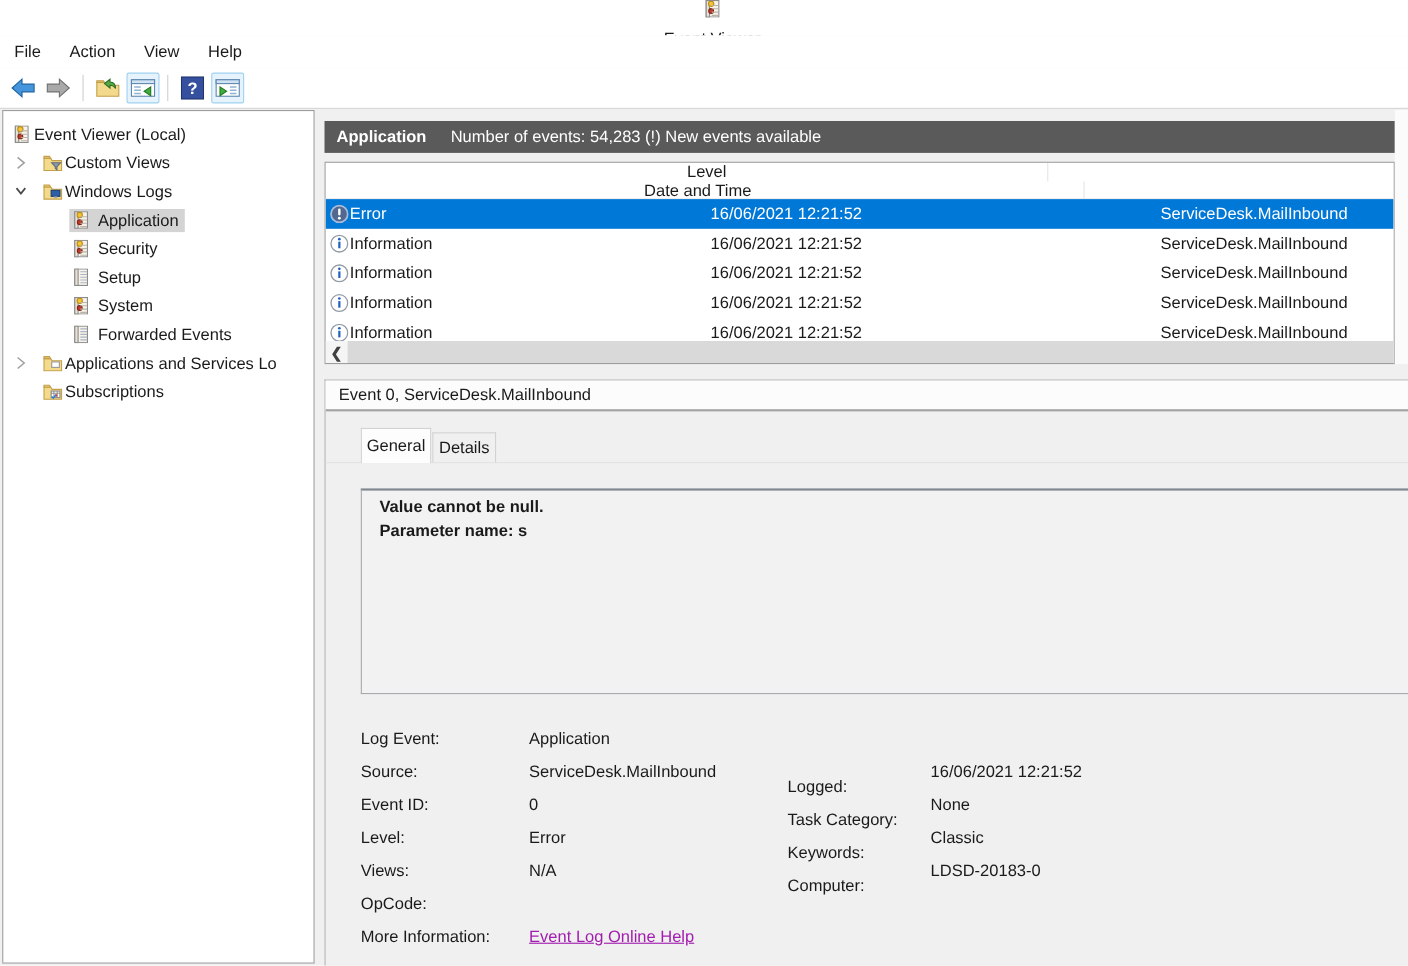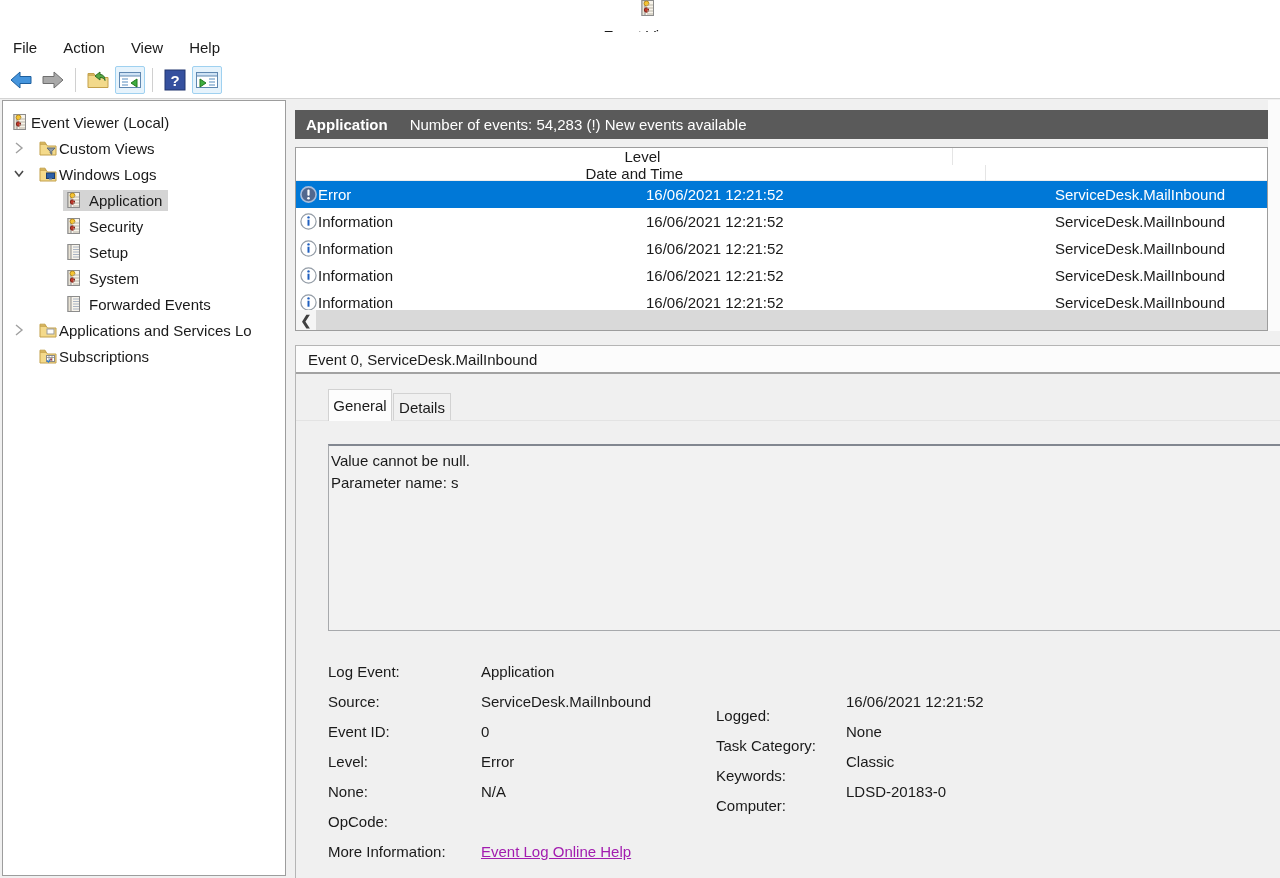--- a/index.html
+++ b/index.html
@@ -67,21 +67,21 @@
                   border-bottom:2px solid #a2a2a2; }
   .tabs { position:absolute; left:0; top:30px; width:100%; height:44px; }
   .tab { position:absolute; display:flex; align-items:center; justify-content:center; cursor:default; }
   .tab.active { left:32px; top:13px; width:64px; height:32px; background:#fdfdfd;
                 border:1px solid #d2d2d2; border-bottom:none; z-index:2; }
   .tab.inactive { left:97px; top:17px; width:58px; height:28px; background:#f0f0f0;
                   border:1px solid #d2d2d2; border-bottom:none; }
   .tab-page-edge { position:absolute; left:0; top:74px; width:100%; height:1px; background:#e3e3e3; }
 
   .msg-box { position:absolute; left:32px; top:98px; width:953px; height:187px; background:#f2f2f2;
-             border:1px solid #a7a9ac; border-top:2px solid #828790; padding:4px 2px; line-height:22px; }
+             border:1px solid #a7a9ac; border-top:2px solid #828790; padding:4px 16px; line-height:22px;font-weight:bold; }
   .fields { position:absolute; left:32px; top:310px; width:950px; }
   .frow { height:30px; display:flex; align-items:center; }
   .fl1 { width:153px; }
   .fv1 { width:235px; }
   .fl2 { width:130px;margin-top:28px; }
   .fv2 { flex:1; }
   a.link, .link { color:#a21caf; text-decoration:underline; cursor:pointer; }
 
   svg { display:block; }
 </style>
@@ -448,21 +448,21 @@
         <span class="fl2">Task Category:</span>
         <span class="fv2">None</span>
       </div>
       <div class="frow">
         <span class="fl1">Level:</span>
         <span class="fv1">Error</span>
         <span class="fl2">Keywords:</span>
         <span class="fv2">Classic</span>
       </div>
       <div class="frow">
-        <span class="fl1">None:</span>
+        <span class="fl1">Views:</span>
         <span class="fv1">N/A</span>
         <span class="fl2">Computer:</span>
         <span class="fv2">LDSD-20183-0</span>
       </div>
       <div class="frow">
         <span class="fl1">OpCode:</span>
         <span class="fv1"></span>
         <span class="fl2"></span>
         <span class="fv2"></span>
       </div>

